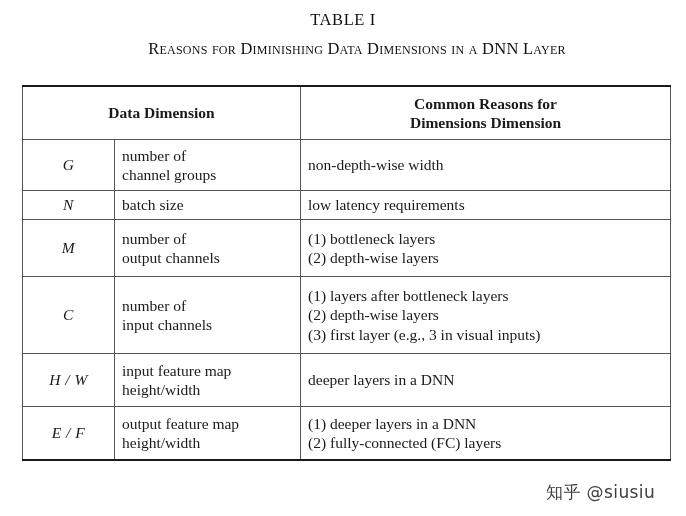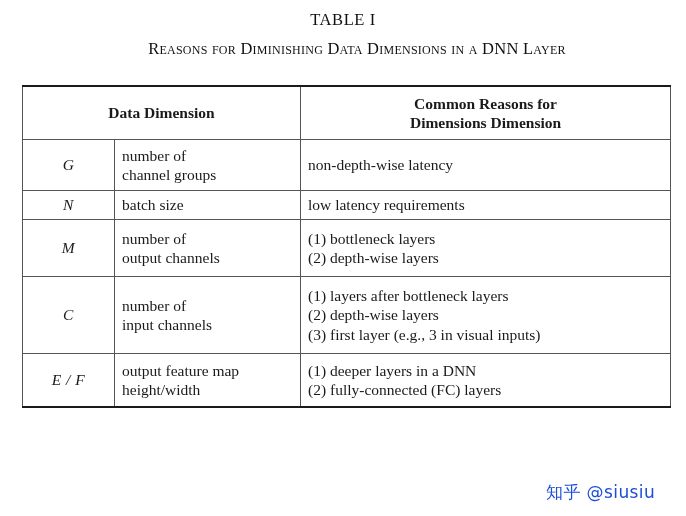--- a/index.html
+++ b/index.html
@@ -103,21 +103,21 @@
   tr.r-hw td { height: 46px; }
   tr.r-rs td { height: 48px; }
   tr.r-ef td { height: 46px; }
 
   
   .watermark {
     position: absolute;
     left: 546px;
     top: 481px;
     font-size: 17px;
-    color: #1d4ed8;
+    color: #404040;
     font-family: "DejaVu Sans", "Liberation Sans", sans-serif;
     letter-spacing: 0.4px;
     white-space: nowrap;
     pointer-events: none;
     user-select: none;
   }
 </style>
 </head>
 <body>
 
@@ -146,21 +146,21 @@
       </thead>
       <tbody>
 
         <tr class="r-g">
           <td class="sym">G</td>
           <td class="desc">
             <span class="ln">number of</span>
             <span class="ln">channel groups</span>
           </td>
           <td class="reason">
-            <span class="ln">non-depth-wise latency</span>
+            <span class="ln">non-depth-wise width</span>
           </td>
         </tr>
 
         <tr class="r-n">
           <td class="sym">N</td>
           <td class="desc">
             <span class="ln">batch size</span>
           </td>
           <td class="reason">
             <span class="ln">low latency requirements</span>
@@ -185,20 +185,30 @@
             <span class="ln">number of</span>
             <span class="ln">input channels</span>
           </td>
           <td class="reason">
             <span class="ln">(1) layers after bottleneck layers</span>
             <span class="ln">(2) depth-wise layers</span>
             <span class="ln">(3) first layer (e.g., 3 in visual inputs)</span>
           </td>
         </tr>
 
+        <tr class="r-hw">
+          <td class="sym">H / W</td>
+          <td class="desc">
+            <span class="ln">input feature map</span>
+            <span class="ln">height/width</span>
+          </td>
+          <td class="reason">
+            <span class="ln">deeper layers in a DNN</span>
+          </td>
+        </tr>
 
 
         <tr class="r-ef">
           <td class="sym">E / F</td>
           <td class="desc">
             <span class="ln">output feature map</span>
             <span class="ln">height/width</span>
           </td>
           <td class="reason">
             <span class="ln">(1) deeper layers in a DNN</span>

